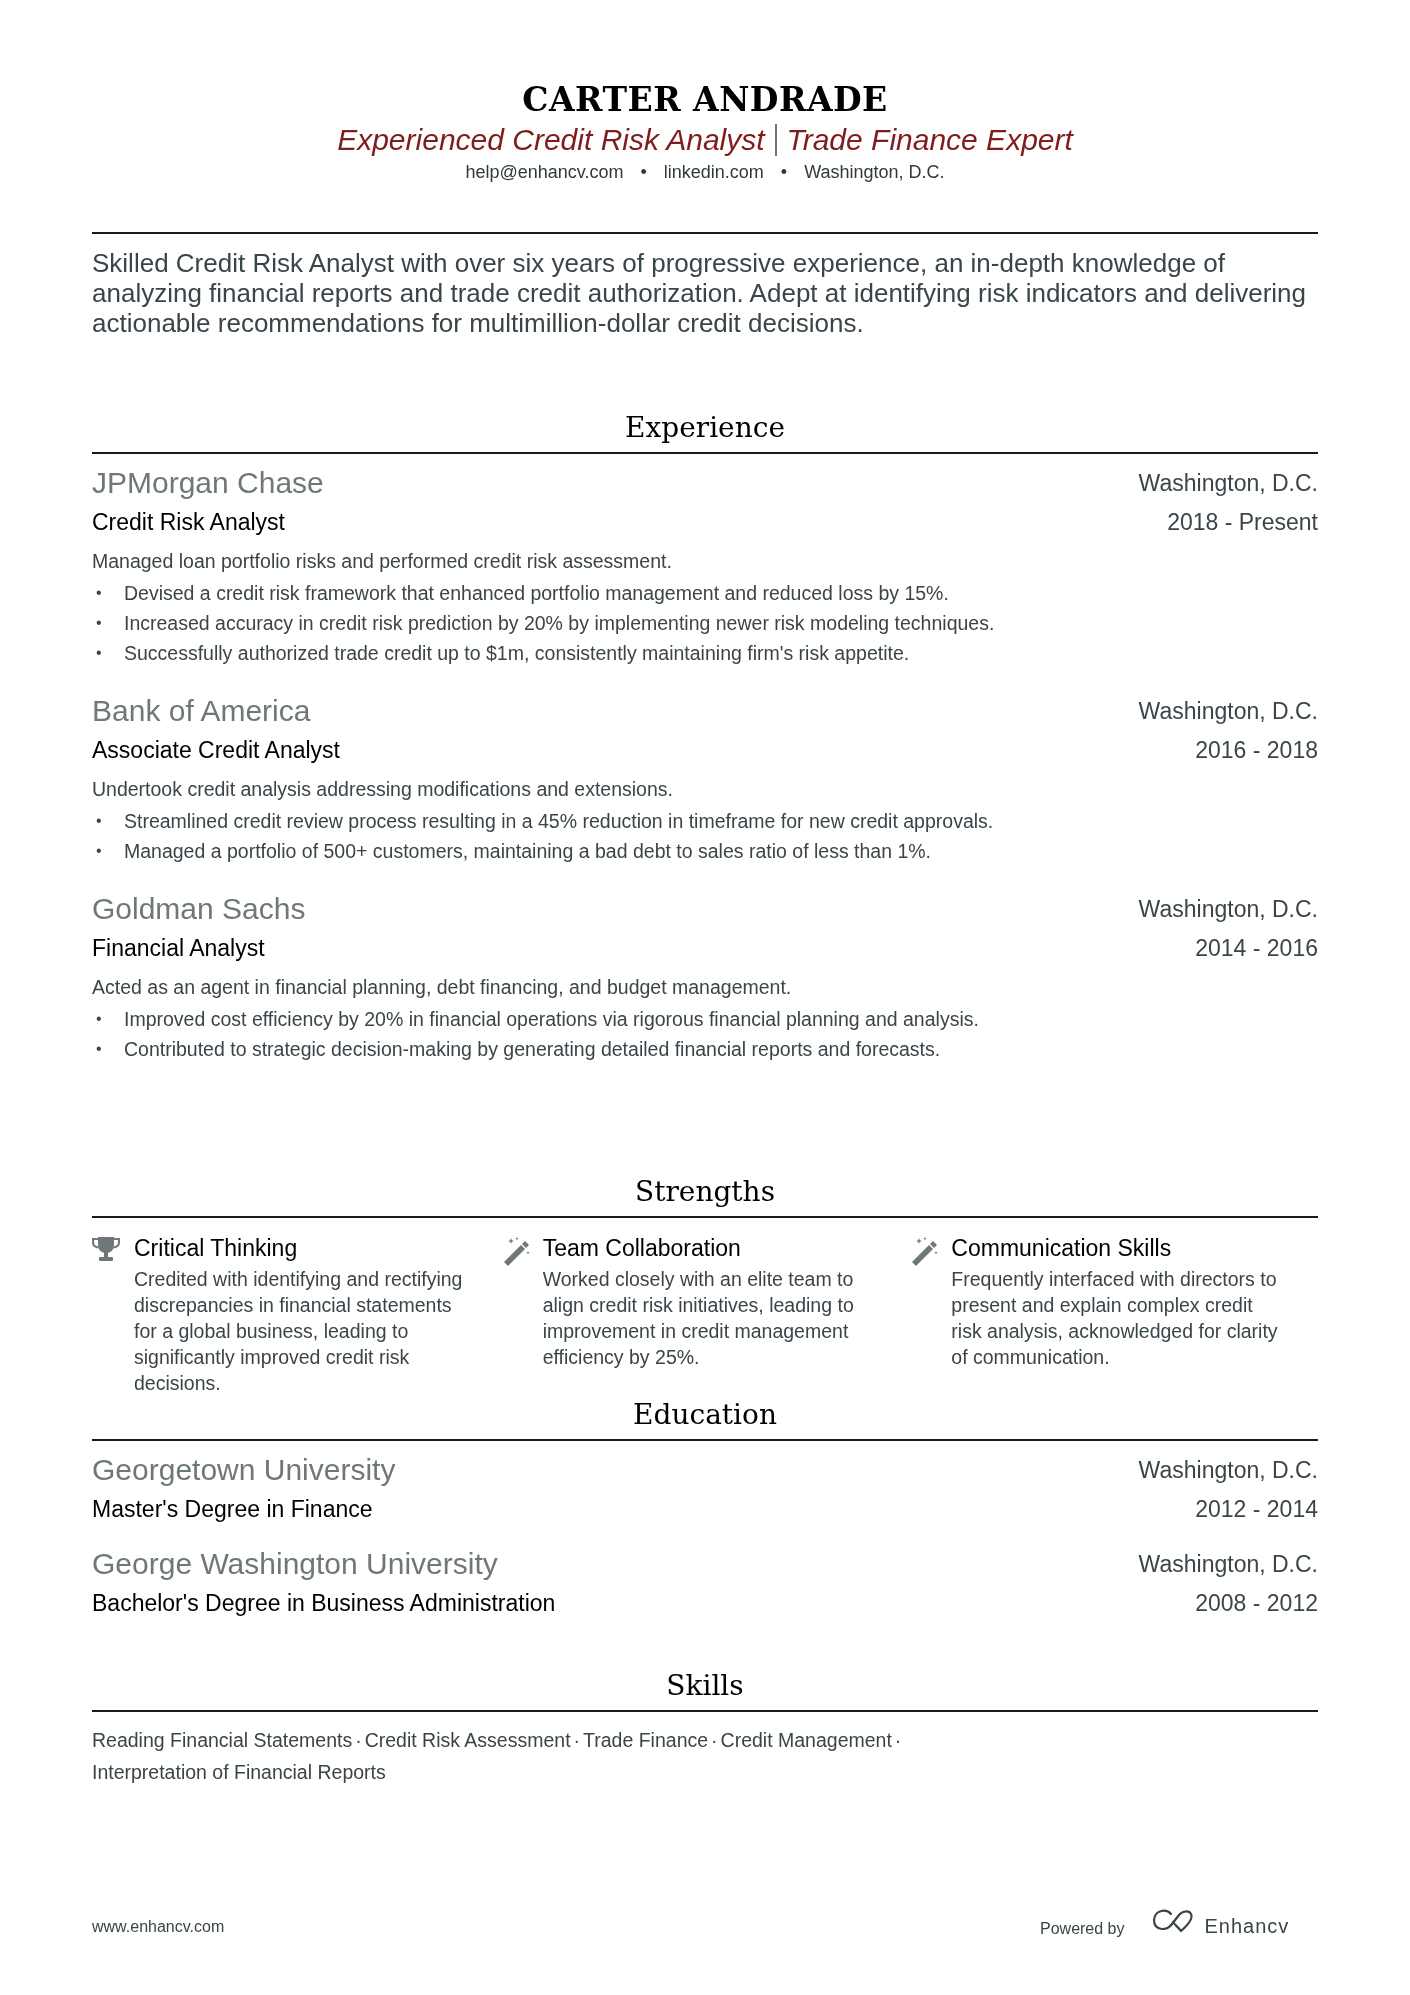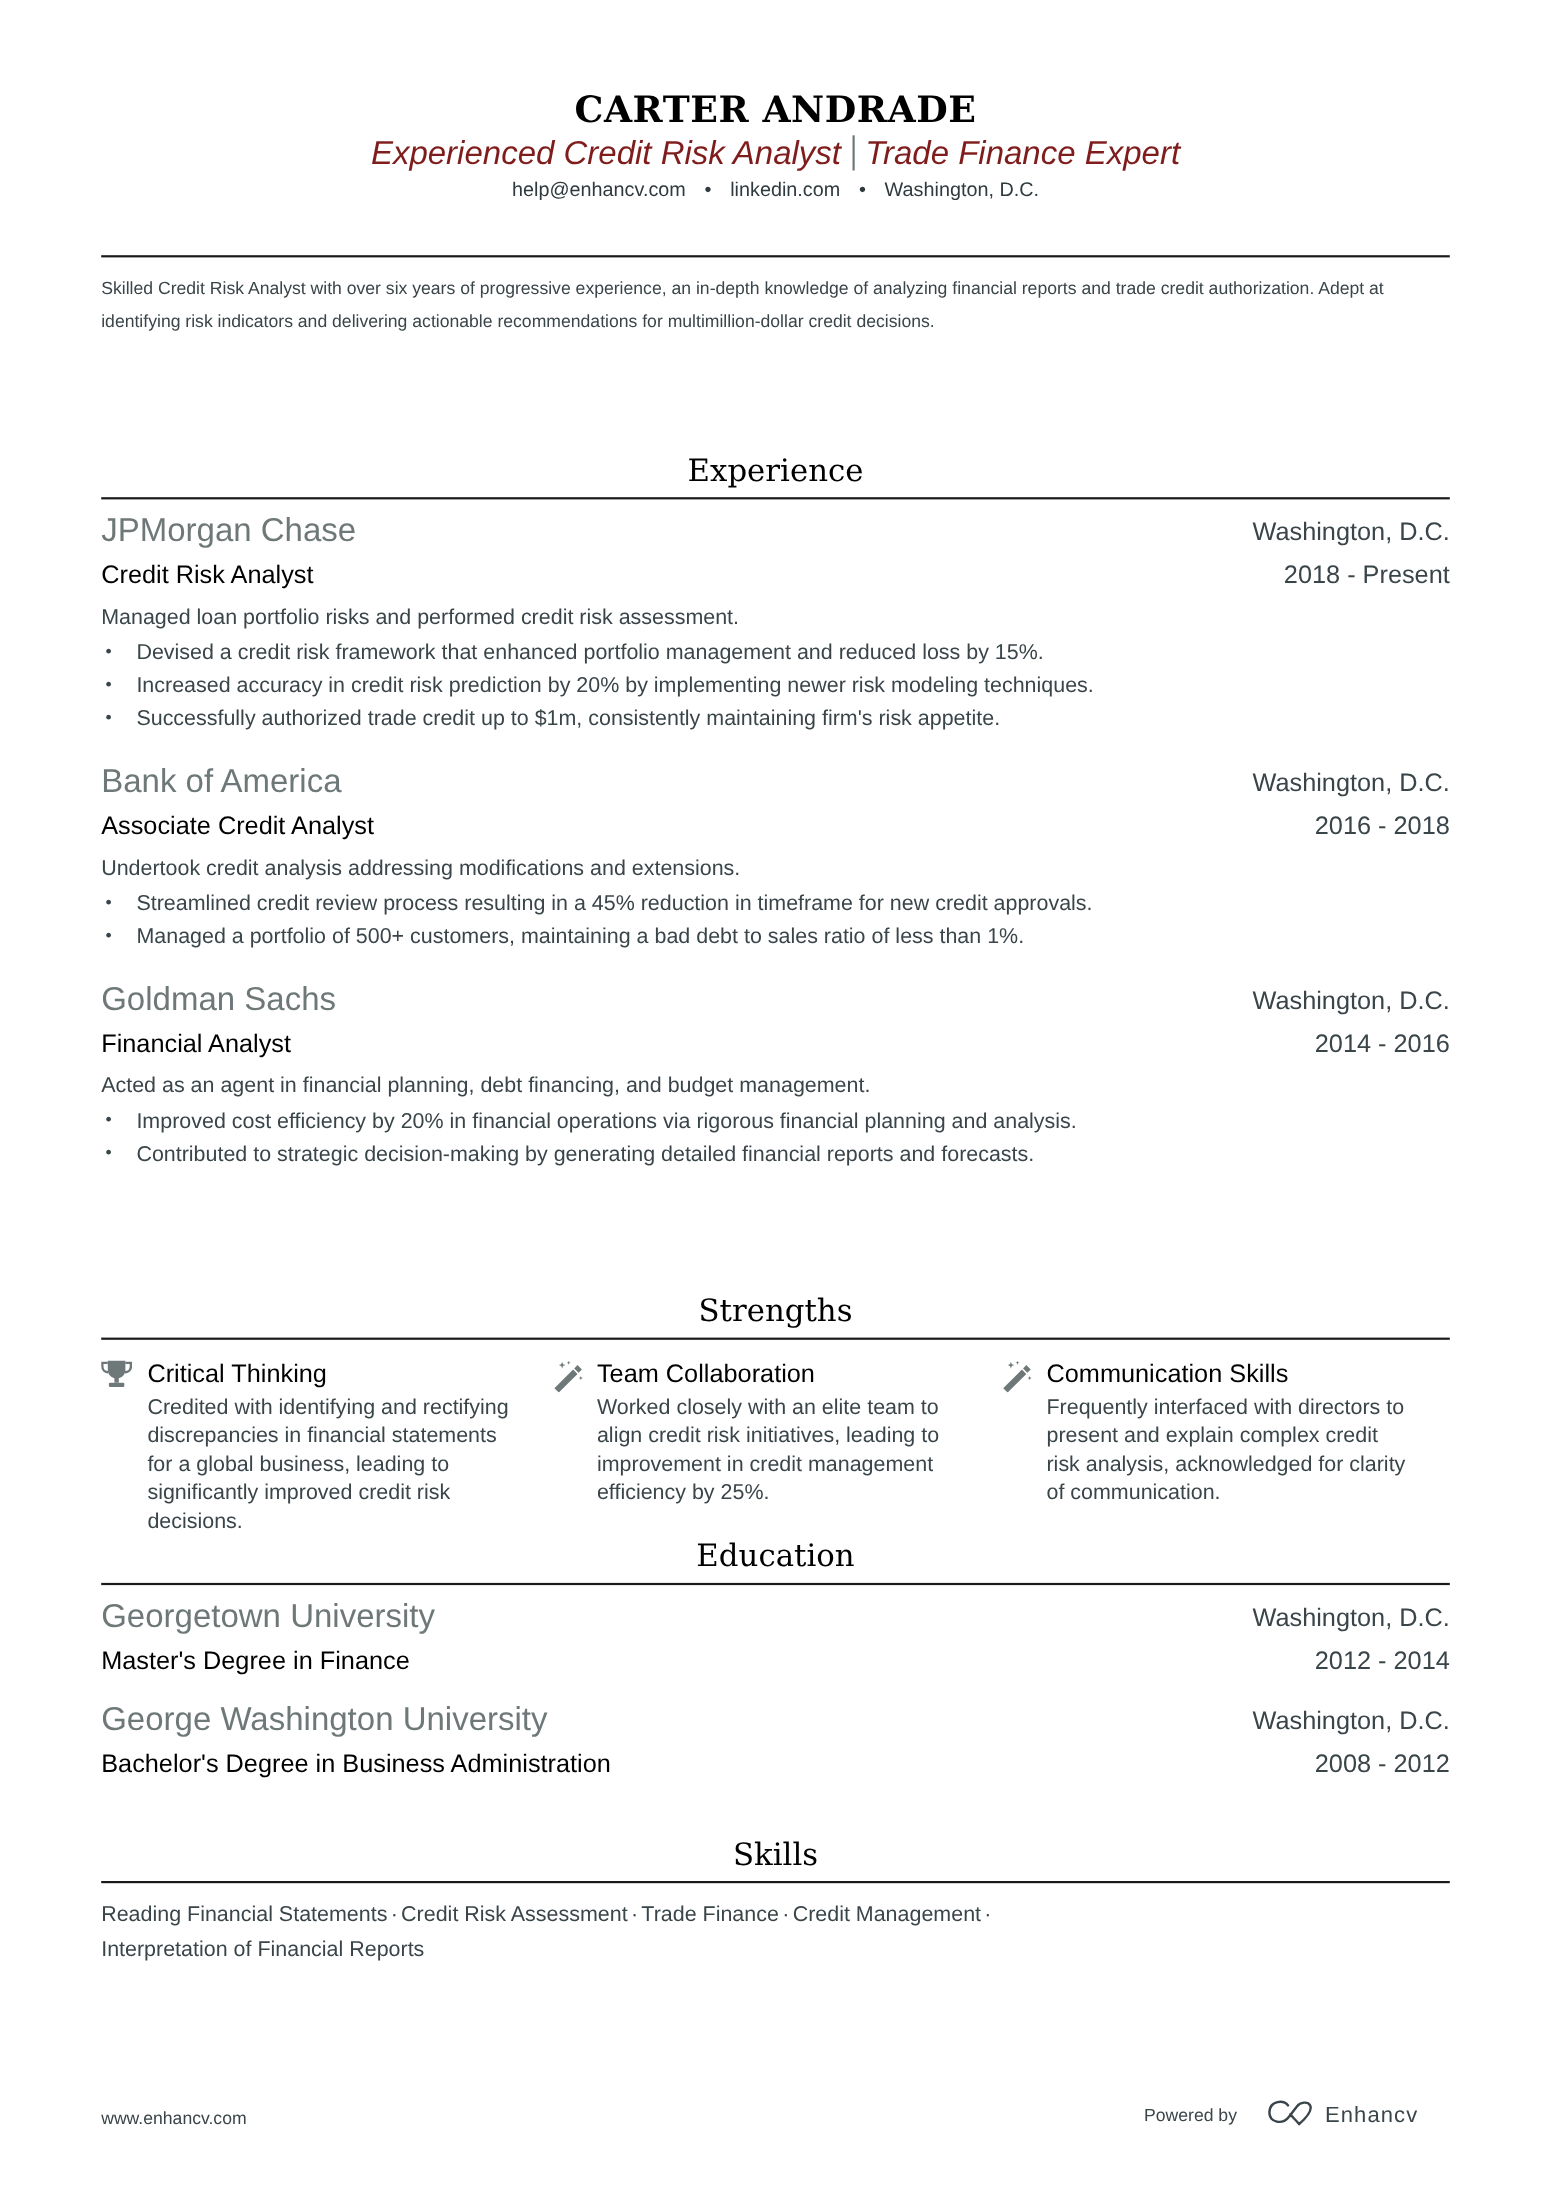--- a/index.html
+++ b/index.html
@@ -14,21 +14,21 @@
   .headline .sep { display: inline-block; width: 2px; height: 32px; background: #6f7878;
                    vertical-align: -6px; margin: 0 10px; }
   .contact { font-size: 18px; line-height: 24px; color: #2f3a3e; margin-top: 2px; }
   .contact .dot { margin: 0 12px; }
 
   .section { position: absolute; left: 0; width: 1226px; }
   .section-title { text-align: center; font-family: "DejaVu Serif", serif;
                    font-size: 28px; line-height: 36px; color: #000; }
   .rule { height: 2px; background: #1a1a1a; margin-top: 6px; }
 
-  .body-text { font-size: 16px; line-height: 30px; color: #3a4549; }
+  .body-text { font-size: 26px; line-height: 30px; color: #3a4549; }
 
   .entry { position: relative; }
   .entry-row { display: flex; justify-content: space-between; align-items: flex-end; }
   .company { font-size: 30px; line-height: 38px; color: #6f7878; }
   .loc { font-size: 23px; line-height: 38px; color: #3a4549; }
   .role { font-size: 23px; line-height: 40px; color: #000; }
   .dates { font-size: 23px; line-height: 40px; color: #3a4549; }
   .desc { font-size: 19.5px; line-height: 30px; color: #3a4549; margin-top: 4px; }
   ul.bullets { list-style: none; margin: 2px 0 0 0; padding: 0; }
   ul.bullets li { position: relative; padding-left: 32px; font-size: 19.5px; line-height: 30px; color: #3a4549; }
@@ -37,21 +37,21 @@
   .strengths { display: flex; margin-top: 14px; }
   .strength { width: 428px; display: flex; }
   .strength .icon { width: 42px; flex: none; padding-top: 4px; }
   .strength-title { font-size: 23px; line-height: 32px; color: #000; }
   .strength-desc { font-size: 19.5px; line-height: 26px; color: #3a4549; margin-top: 2px; width: 330px; }
 
   .skills { font-size: 19.5px; line-height: 32px; color: #3a4549; margin-top: 12px; }
   .skills .sep { margin: 0 3px; }
 
   .footer-left { position: absolute; left: 92px; top: 1918px; font-size: 16px; color: #3a4549; }
-  .footer-right { position: absolute; left: 1040px; top: 1908px; display: flex; align-items: center; }
+  .footer-right { position: absolute; left: 1040px; top: 1908px; display: flex; align-items: flex-end; }
   .powered { font-size: 16px; color: #3a4549; margin-right: 26px; }
   .brand { font-size: 20px; color: #3a4549; margin-left: 8px; letter-spacing: 1px; }
 </style>
 </head>
 <body>
 
 <div class="page">
 
   <div class="header">
     <div class="name">CARTER ANDRADE</div>

